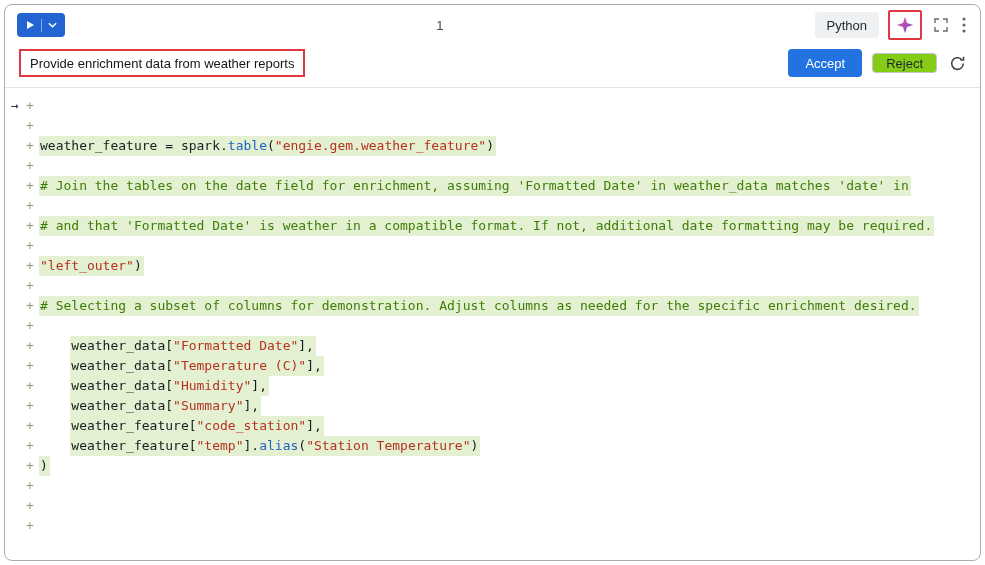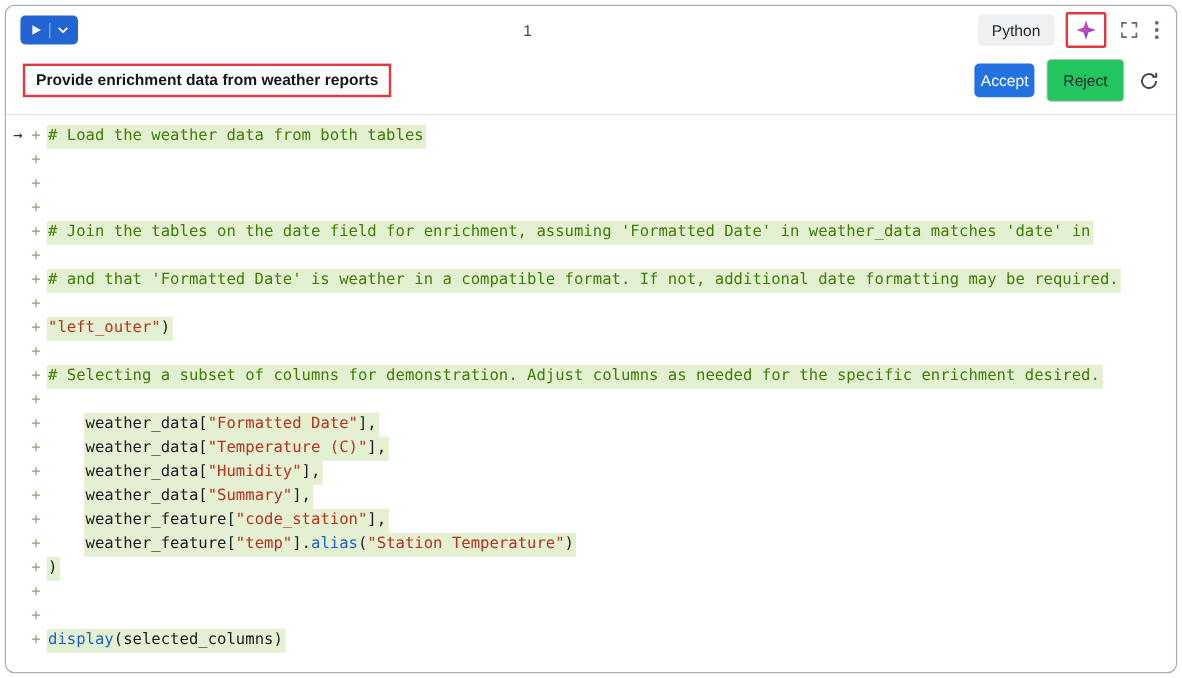--- a/index.html
+++ b/index.html
@@ -48,32 +48,31 @@
   
   .prompt-bar {
     display: flex; align-items: center; gap: 10px;
     padding: 4px 12px 10px 12px;
     border-bottom: 1px solid #dfe3e6;
   }
   .prompt-annotation {
     border: 2px solid #e0383f;
     padding: 3px 9px;
     margin-left: 2px;
-    font-weight: bold;
   }
   .prompt-text { font-size: 13px; color: #11171d; cursor: text; }
   .spacer { flex: 1; }
   .accept-btn {
     background: #2272e2; color: #fff; border: none; border-radius: 4px;
-    height: 28px; padding: 0 5px; font-size: 13px;
+    height: 28px; padding: 0 17px; font-size: 13px;
     font-family: "Liberation Sans", sans-serif; cursor: pointer;
   }
   .reject-btn {
-    background: #22c55e; color: #1f272d; border: 1px solid #c0c6cc; border-radius: 4px;
-    height: 36px; padding: 0 13px; font-size: 13px;
+    background: #84cc16; color: #1f272d; border: 1px solid #c0c6cc; border-radius: 4px;
+    height: 20px; padding: 0 13px; font-size: 13px;
     font-family: "Liberation Sans", sans-serif; cursor: pointer;
   }
 
   
   .code-area { padding: 8px 6px 16px 6px; overflow: hidden; }
   .code-row {
     display: flex; height: 20px;
     font-family: "DejaVu Sans Mono", monospace;
     font-size: 13px; line-height: 20px;
   }
@@ -164,33 +163,33 @@
       </button>
     </div>
 
     <div class="code-area">
       <div id="code-lines">
           <div class="code-row">
             <span class="gutter">
               <span class="g-arrow">→</span>
               <span class="g-plus">+</span>
             </span>
-            <span class="content"><span class="hl"><span class="tok-cm"># Load the weather data from both tables</span></span></span>
-          </div>
-          <div class="code-row">
-            <span class="gutter">
-              <span class="g-arrow"></span>
-              <span class="g-plus">+</span>
-            </span>
-          </div>
-          <div class="code-row">
-            <span class="gutter">
-              <span class="g-arrow"></span>
-              <span class="g-plus">+</span>
-            </span>
+          </div>
+          <div class="code-row">
+            <span class="gutter">
+              <span class="g-arrow"></span>
+              <span class="g-plus">+</span>
+            </span>
+          </div>
+          <div class="code-row">
+            <span class="gutter">
+              <span class="g-arrow"></span>
+              <span class="g-plus">+</span>
+            </span>
+            <span class="content"><span class="hl"><span class="tok-pl">weather_feature = spark.</span><span class="tok-fn">table</span><span class="tok-pl">(</span><span class="tok-str">"engie.gem.weather_feature"</span><span class="tok-pl">)</span></span></span>
           </div>
           <div class="code-row">
             <span class="gutter">
               <span class="g-arrow"></span>
               <span class="g-plus">+</span>
             </span>
             <span class="content"></span>
           </div>
           <div class="code-row">
             <span class="gutter">
@@ -305,19 +304,18 @@
             <span class="gutter">
               <span class="g-arrow"></span>
               <span class="g-plus">+</span>
             </span>
           </div>
           <div class="code-row">
             <span class="gutter">
               <span class="g-arrow"></span>
               <span class="g-plus">+</span>
             </span>
-            <span class="content"><span class="hl"><span class="tok-fn">display</span><span class="tok-pl">(selected_columns)</span></span></span>
           </div>
         </div>
     </div>
 
   </div>
 </div>
 
 </body></html>

